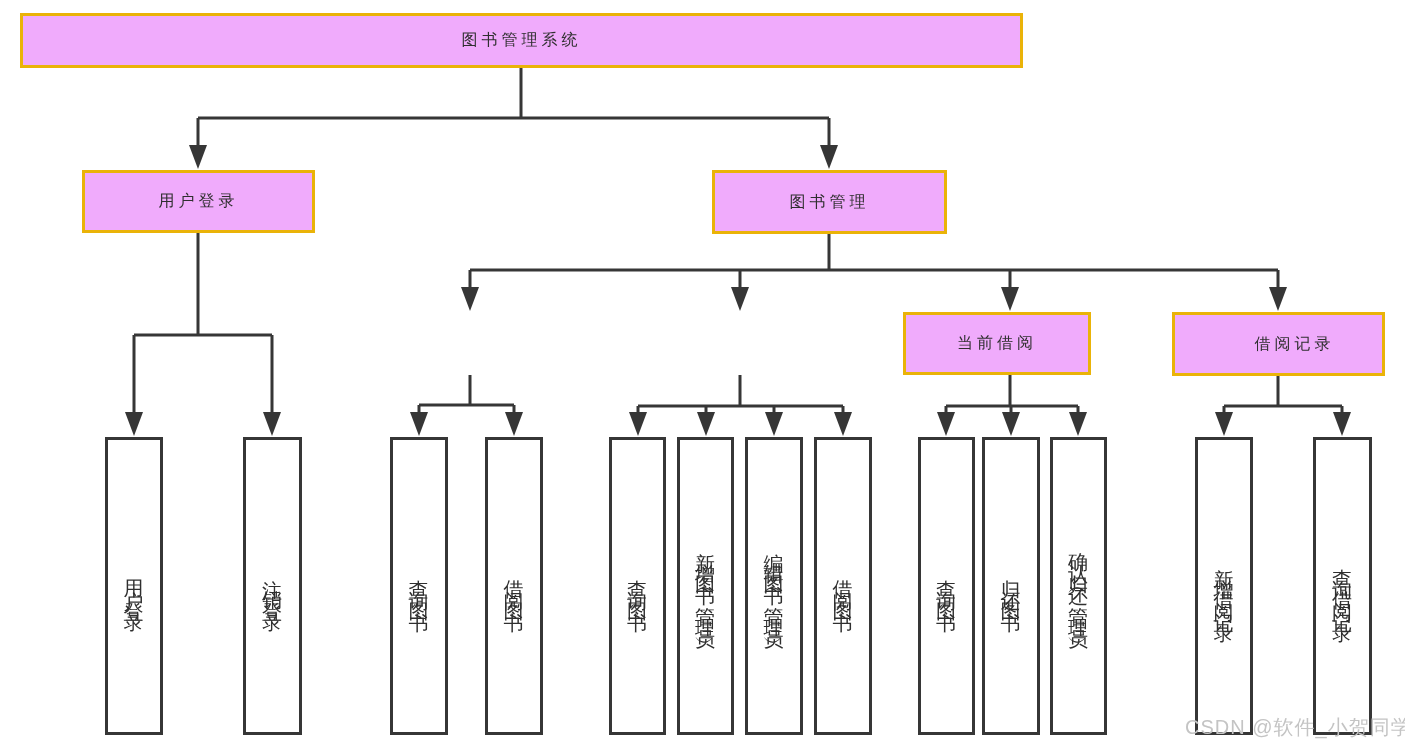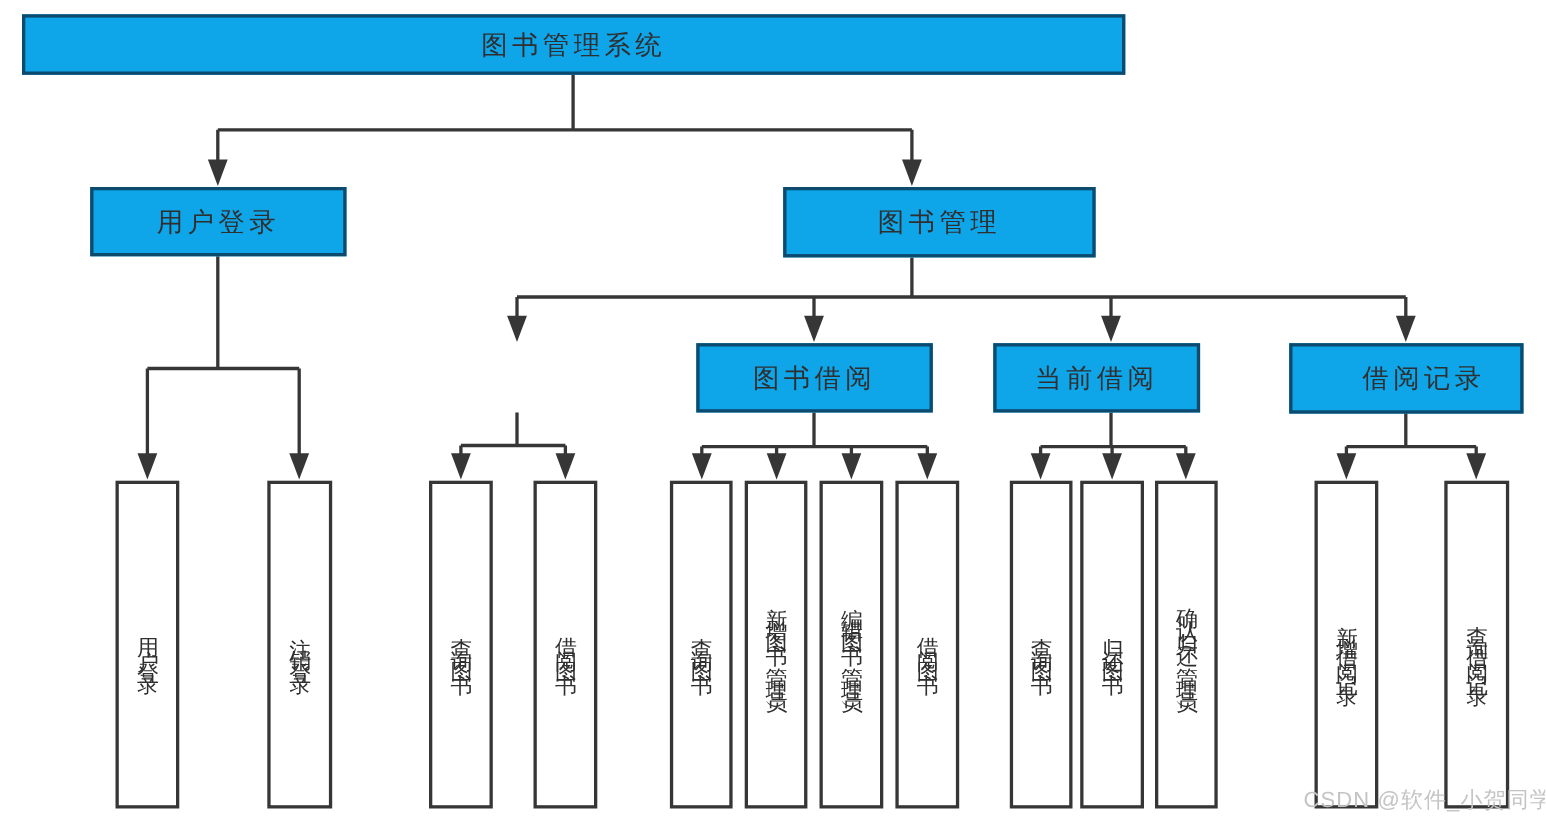--- a/index.html
+++ b/index.html
@@ -12,26 +12,26 @@
     font-family: "Liberation Sans", "DejaVu Sans", sans-serif;
     overflow: hidden;
   }
   #connector-layer {
     position: absolute;
     left: 0; top: 0;
     width: 1405px; height: 747px;
   }
   .box {
     position: absolute;
-    background: #0ea5e9;
-    border: 3px solid #0c4a6e;
+    background: #f0abfc;
+    border: 3px solid #eab308;
     display: flex;
     align-items: center;
     justify-content: center;
-    font-size: 24px;
+    font-size: 16px;
     letter-spacing: 4px;
     color: #2f2f2f;
     white-space: nowrap;
   }
   .leaf {
     position: absolute;
     top: 437px;
     height: 298px;
     background: #ffffff;
     border: 3px solid #363636;
@@ -90,23 +90,22 @@
       <polygon points="1002,412 1020,412 1011,436"></polygon>
       <polygon points="1069,412 1087,412 1078,436"></polygon>
       <polygon points="1215,412 1233,412 1224,436"></polygon>
       <polygon points="1333,412 1351,412 1342,436"></polygon>
     </g>
   </svg>
 
   <div class="box" style="left:20px; top:13px; width:1003px; height:55px;">图书管理系统</div>
 
   <div class="box" style="left:82px; top:170px; width:233px; height:63px;">用户登录</div>
-  <div class="box" style="left:712px; top:170px; width:284px; height:64px;">图书管理</div>
+  <div class="box" style="left:712px; top:170px; width:235px; height:64px;">图书管理</div>
 
-  <div class="box" style="left:633px; top:312px; width:215px; height:63px;">图书借阅</div>
   <div class="box" style="left:903px; top:312px; width:188px; height:63px;">当前借阅</div>
   <div class="box" style="left:1172px; top:312px; width:213px; height:64px;padding-left:32px;">借阅记录</div>
 
   <div class="leaf" style="left:105px; width:58px;">
     <span class="vtext">用户登录</span>
   </div>
   <div class="leaf" style="left:243px; width:59px;">
     <span class="vtext">注销登录</span>
   </div>
 

